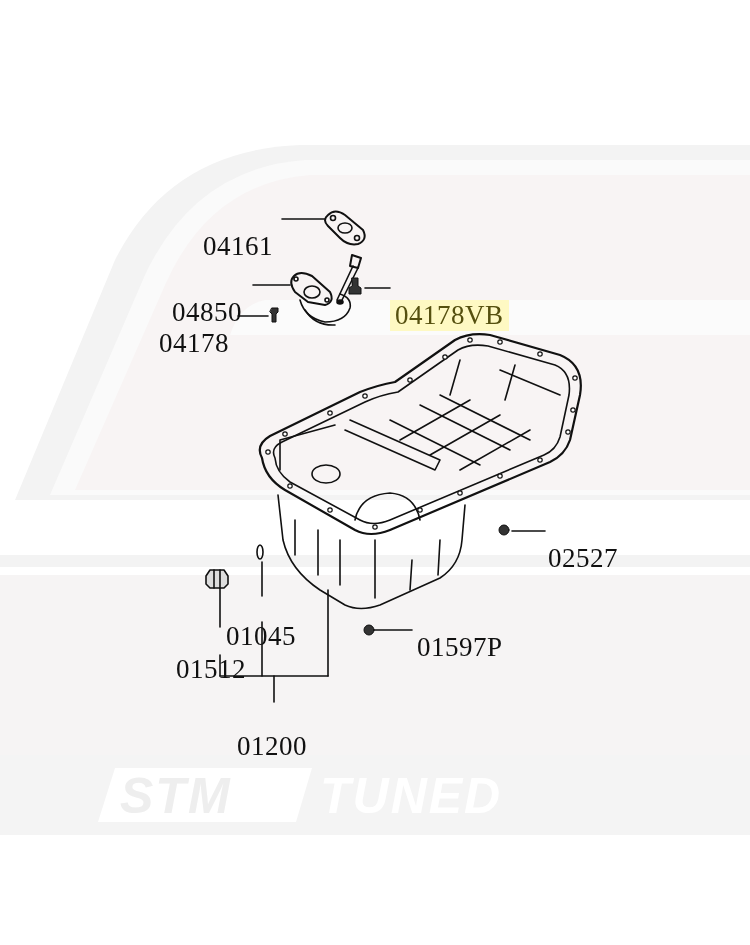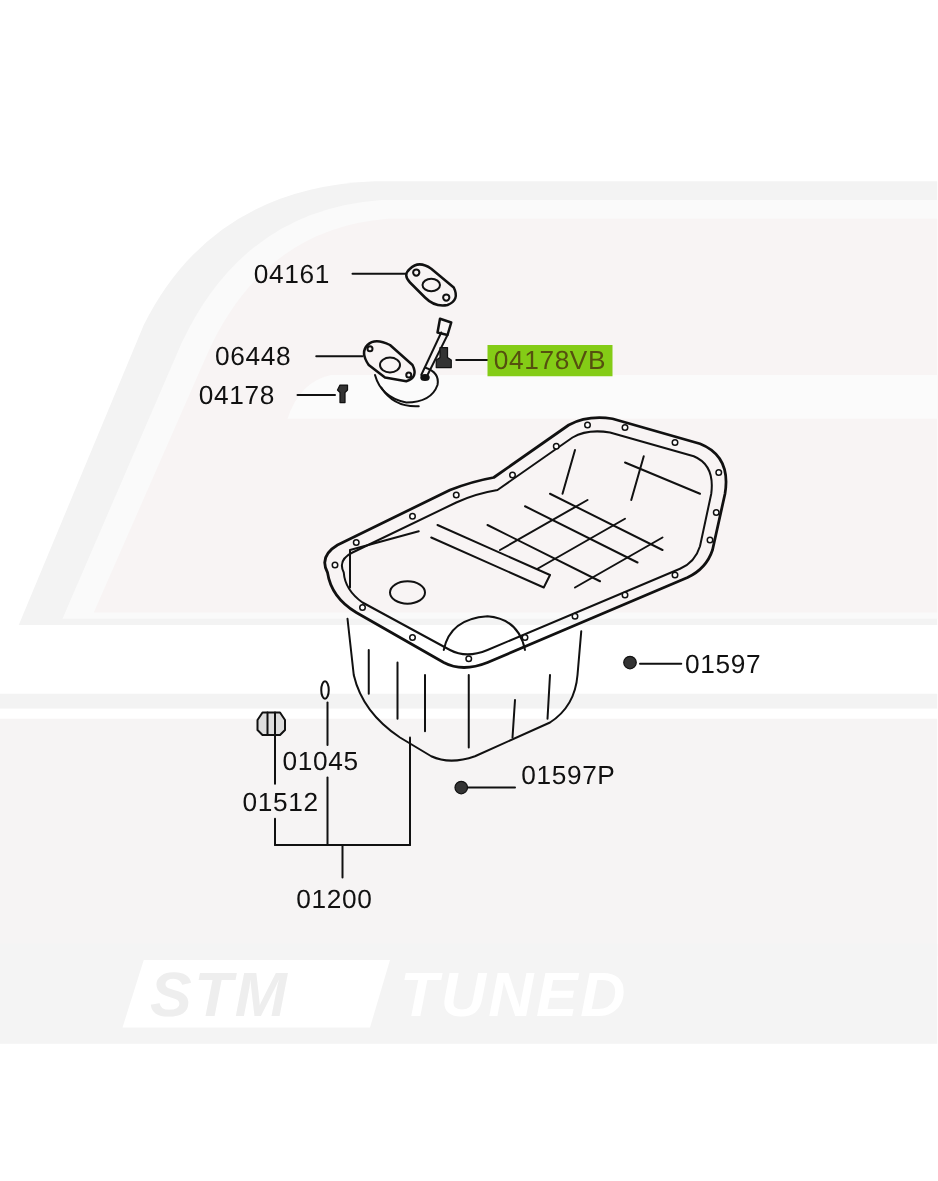--- a/index.html
+++ b/index.html
@@ -1,20 +1,20 @@
 <!DOCTYPE html>
 <html><head>
 <meta charset="utf-8">
 <style>
   html, body { margin:0; padding:0; background:#ffffff; }
   body { width:750px; height:945px; position:relative; overflow:hidden; font-family:"Liberation Sans", sans-serif; }
   .wm { position:absolute; left:0; top:0; }
   .diagram { position:absolute; left:0; top:0; }
-  .lbl { position:absolute; font-family:Liberation Sans, sans-serif; font-size:21px; color:#111; letter-spacing:0.5px; white-space:nowrap; line-height:1; }
-  .lbl.hl { background:#84cc16; color:#55500f; padding:2px 5px; }
+  .lbl { position:absolute; font-family:Liberation Serif, serif; font-size:27px; color:#111; letter-spacing:0.5px; white-space:nowrap; line-height:1;margin-top:24px; }
+  .lbl.hl { background:#fef9c3; color:#55500f; padding:2px 5px; }
 </style>
 </head>
 <body>
 
 <svg class="wm" width="750" height="945" viewBox="0 0 750 945">
   <path d="M750 145 L300 145 Q170 150 115 260 L15 500 L750 500 Z" fill="#f3f3f3"></path>
   <path d="M750 160 L305 160 Q195 168 145 275 L50 495 L750 495 Z" fill="#fafafa"></path>
   <path d="M750 175 L310 175 Q210 183 165 285 L75 490 L750 490 Z" fill="#f8f4f4"></path>
   <path d="M750 300 L265 300 Q240 305 230 335 L750 335 Z" fill="#fbfbfb"></path>
   <rect x="0" y="555" width="750" height="12" fill="#f3f3f3"></rect>
@@ -108,20 +108,20 @@
   <path d="M460 470 L530 430"></path>
   <path d="M500 370 L560 395"></path>
   <path d="M460 360 L450 395 M515 365 L505 400"></path>
   <path d="M280 470 L280 440 L335 425"></path>
 
   <path d="M278 495 L283 540 Q290 570 320 590 L345 605 Q360 612 380 605 L440 578 Q460 565 462 540 L465 505"></path>
   <path d="M295 520 L295 555 M318 530 L318 575 M340 540 L340 585 M412 560 L410 590 M440 540 L438 575 M375 540 L375 598"></path>
 </svg>
 
 <div class="lbl" style="left:203px;top:209px;">04161</div>
-<div class="lbl" style="left:172px;top:275px;">06448</div>
+<div class="lbl" style="left:172px;top:275px;">04850</div>
 <div class="lbl" style="left:159px;top:306px;">04178</div>
 <div class="lbl hl" style="left:390px;top:276px;">04178VB</div>
-<div class="lbl" style="left:548px;top:521px;">01597</div>
+<div class="lbl" style="left:548px;top:521px;">02527</div>
 <div class="lbl" style="left:417px;top:610px;">01597P</div>
 <div class="lbl" style="left:226px;top:599px;">01045</div>
-<div class="lbl" style="left:194px;top:632px;">01512</div>
+<div class="lbl" style="left:176px;top:632px;">01512</div>
 <div class="lbl" style="left:237px;top:709px;">01200</div>
 
 </body></html>

